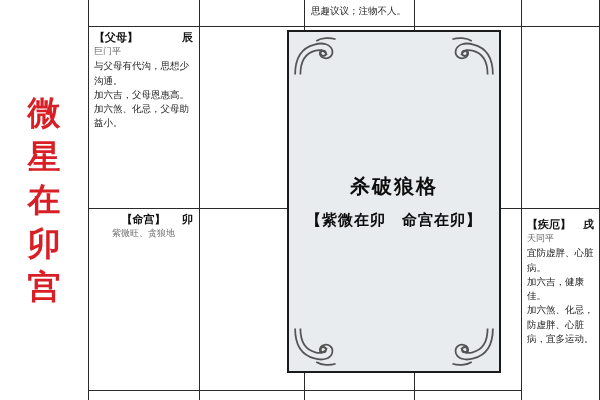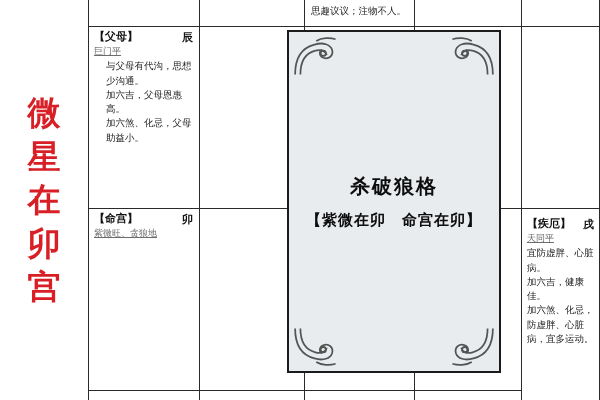--- a/index.html
+++ b/index.html
@@ -59,36 +59,35 @@
   .v-line { width: 1px; top: 0; height: 400px; }
 
   
   .cell {
     position: absolute;
     background: #ffffff;
     padding: 4px 5px 21px 5px;
     overflow: hidden;
   }
   .cell .title {
-    font-family: Liberation Mono, monospace;
+    font-family: Liberation Serif, serif;
     font-size: 11px;
     font-weight: bold;
     color: #111111;
     letter-spacing: 0px;
     line-height: 1.2;
     margin-bottom: 2px;
   }
   .cell .stars {
     font-family: "DejaVu Sans", sans-serif;
     font-size: 9px;
     color: #6c6c6c;
     line-height: 1.25;
     margin-bottom: 2px;
     letter-spacing: 0px;
-    text-decoration: underline;
   }
   .cell .body {
     font-family: "DejaVu Sans", sans-serif;
     font-size: 9.5px;
     color: #1a1a1a;
     line-height: 1.5;
     letter-spacing: 0px;
     word-break: break-all;
   }
   .cell .branch {
@@ -183,26 +182,26 @@
     <div class="grid-line h-line" style="top:390px;"></div>
 
     <div class="cell" style="left:218px; top:0px; width:106px; height:25px;">
       <div class="toptext">思趣议议；注物不人。</div>
     </div>
 
     <div class="cell" style="left:1px; top:27px; width:109px; height:180px;">
       <div class="title">【父母】</div>
       <div class="branch">辰</div>
       <div class="stars">巨门平</div>
-      <div class="body" style="white-space:pre-line;margin-left:12px;">与父母有代沟，思想少沟通。
+      <div class="body" style="white-space:pre-line;">与父母有代沟，思想少沟通。
 加六吉，父母恩惠高。
 加六煞、化忌，父母助益小。</div>
     </div>
 
-    <div class="cell" style="left:1px; top:209px; width:109px; height:180px;">
+    <div class="cell" style="left:1px; top:209px; width:109px; height:180px;text-align:center;">
       <div class="title">【命宫】</div>
       <div class="branch">卯</div>
       <div class="stars">紫微旺、贪狼地</div>
     </div>
 
 
     <div class="cell" style="left:434px; top:214px; width:77px; height:180px;">
       <div class="title">【疾厄】</div>
       <div class="branch">戌</div>
       <div class="stars">天同平</div>

